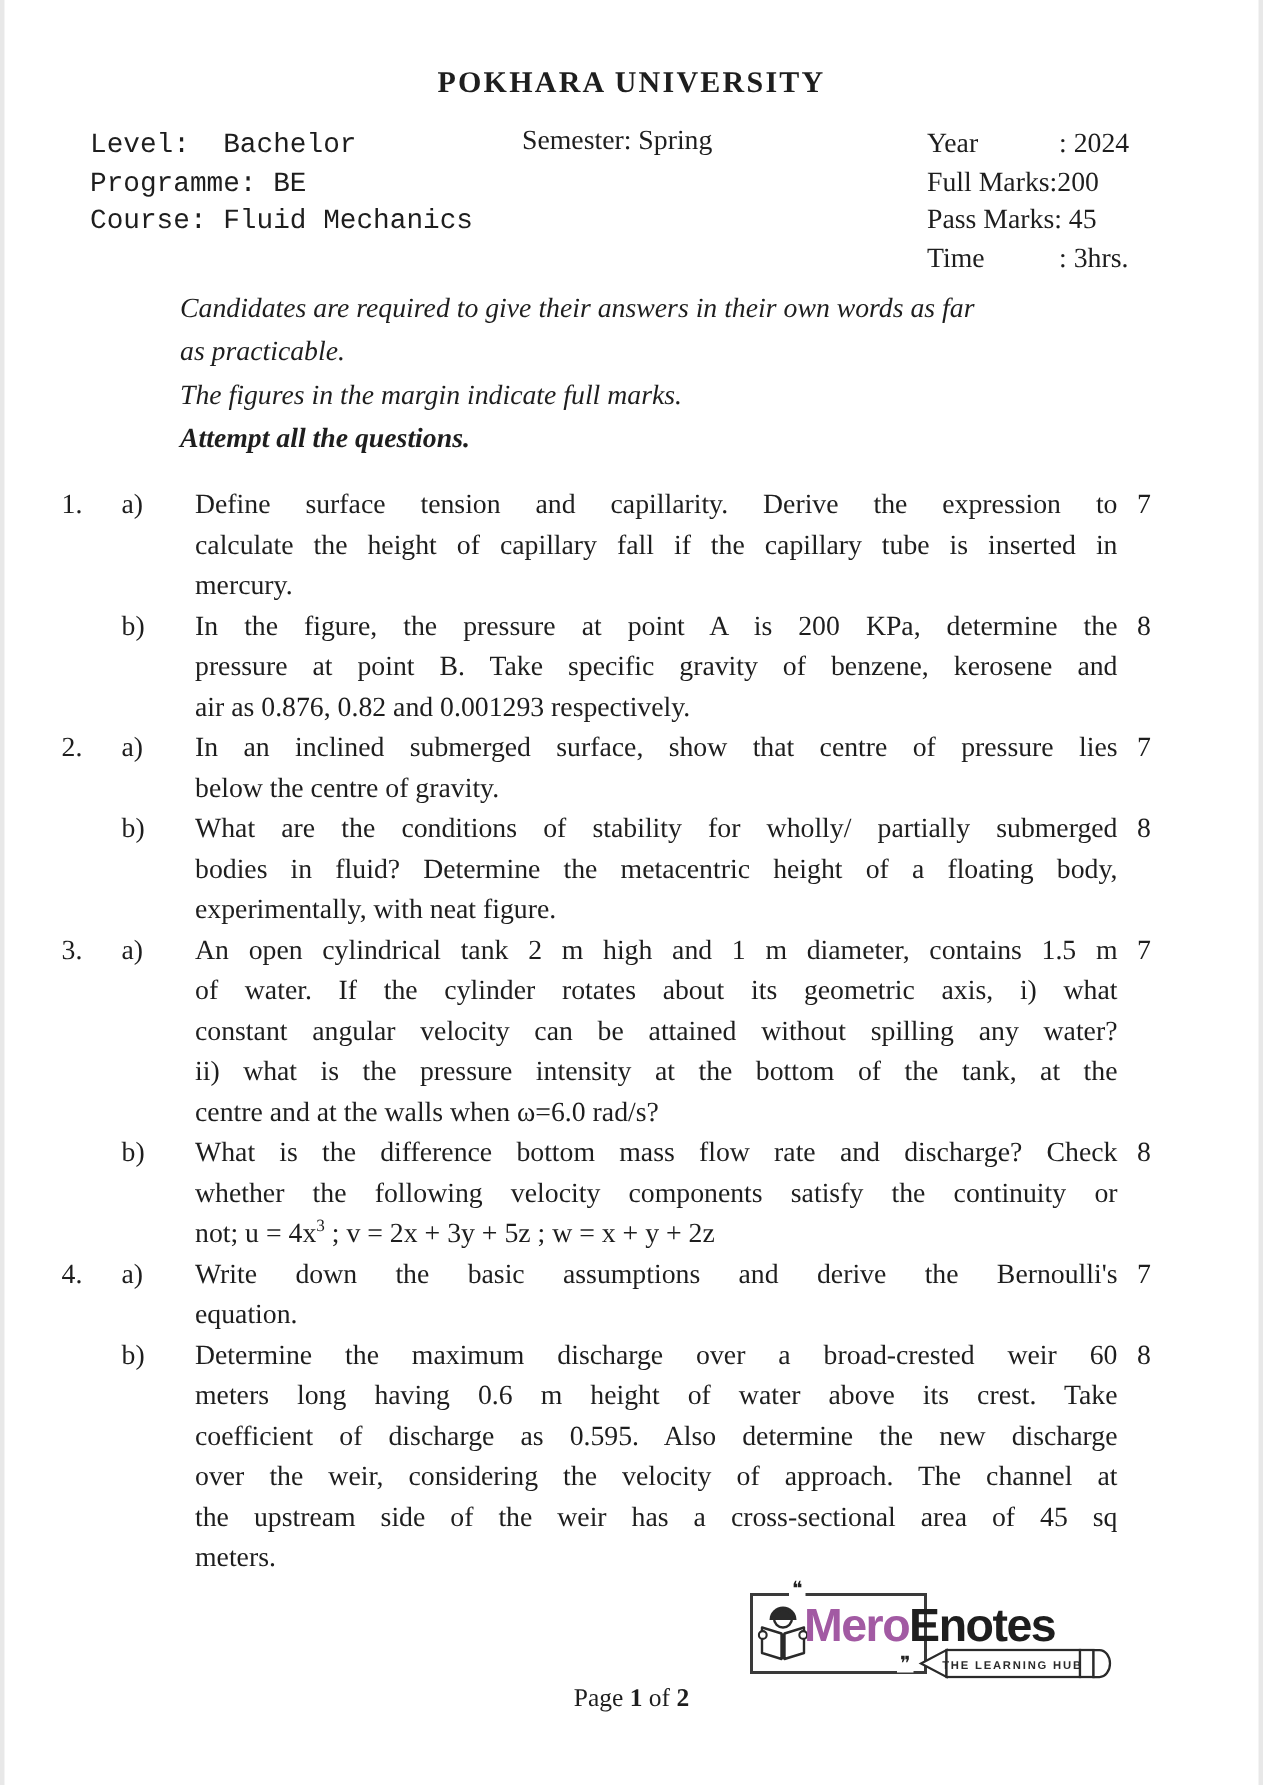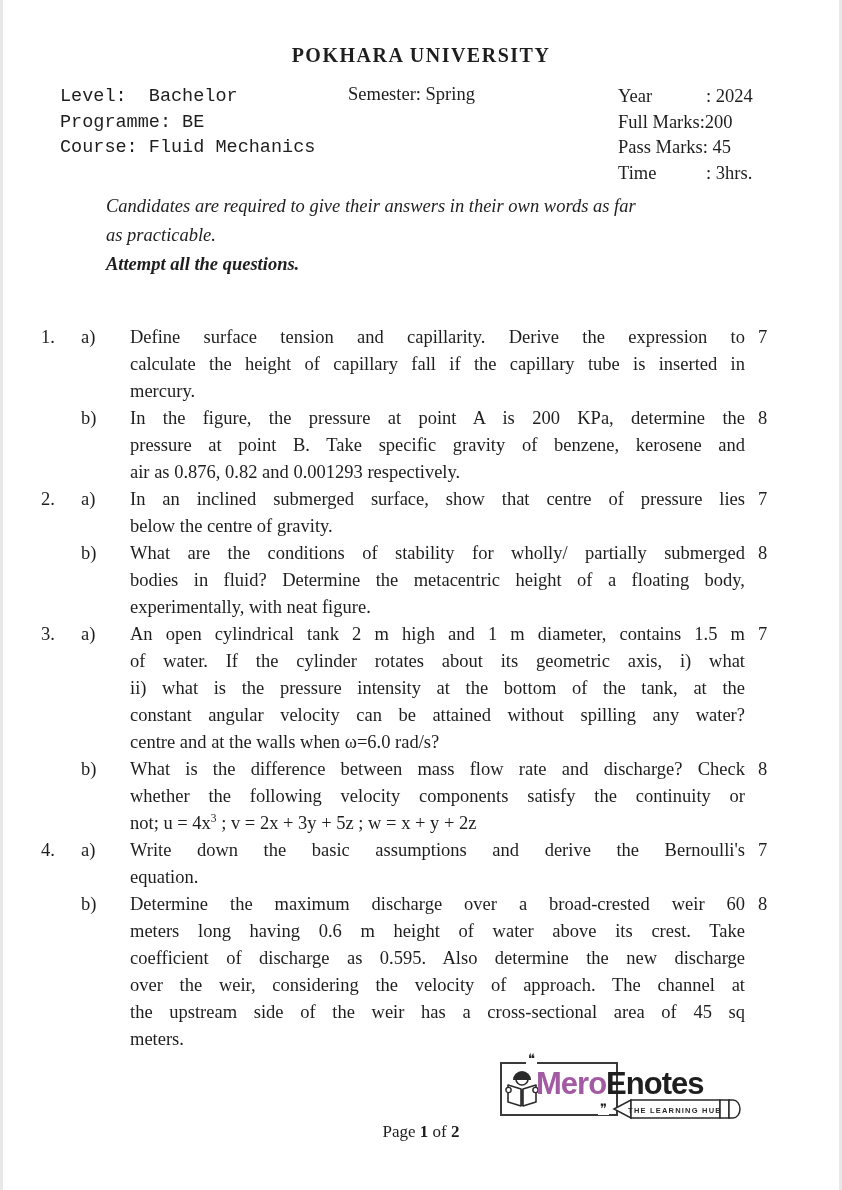--- a/index.html
+++ b/index.html
@@ -16,21 +16,21 @@
     position:absolute;top:44px;left:0;right:0;
     text-align:center;font-weight:bold;font-size:20px;letter-spacing:1.5px;
   }
   .h-left{position:absolute;left:57px;top:84px;font-size:18.5px;line-height:25.7px;font-family:Liberation Mono, monospace;}
   .h-left div{white-space:pre;}
   .h-mid{position:absolute;left:345px;top:84px;font-size:18.5px;}
   .h-right{position:absolute;left:615px;top:84px;font-size:18.5px;line-height:25.7px;}
   .h-right .row{white-space:pre;}
   .h-right .row .hl{display:inline-block;}
   .h-right .row.wide .hl{width:88px;}
-  .instructions{position:absolute;left:103px;top:192px;width:648px;font-style:italic;font-size:18.5px;line-height:29px;}
+  .instructions{position:absolute;left:117px;top:192px;width:648px;font-style:italic;font-size:18.5px;line-height:29px;}
   .instr-bold{font-weight:bold;}
   #questions{position:absolute;left:38px;top:324px;width:786px;font-size:18.5px;line-height:27px;}
   .qrow{display:grid;grid-template-columns:40px 49px 615px 42px;align-items:start;}
   .qtext{width:615px;}
   .qline{min-height:27px;}
   .qline.just{text-align:justify;text-align-last:justify;}
   .qmarks{padding-left:13px;}
   sup{font-size:0.62em;line-height:0;}
   
   .logo{position:absolute;left:493px;top:1052px;width:255px;height:74px;font-family:"Liberation Sans", sans-serif;}
@@ -64,20 +64,21 @@
     <div class="row"><span class="hl">Full Marks:</span><span class="hv">200</span></div>
     <div class="row"><span class="hl">Pass Marks:</span><span class="hv"> 45</span></div>
     <div class="row wide"><span class="hl">Time</span><span class="hv">: 3hrs.</span></div>
   </div>
 
   <div class="instructions">
     <div>
       <div>Candidates are required to give their answers in their own words as far</div>
       <div>as practicable.</div>
     </div>
+    <div>The figures in the margin indicate full marks.</div>
     <div class="instr-bold">Attempt all the questions.</div>
   </div>
 
   <div id="questions">
       <div class="qrow">
         <div class="qnum">1.</div>
         <div class="qletter">a)</div>
         <div class="qtext">
           <div class="qline just">Define surface tension and capillarity. Derive the expression to</div>
           <div class="qline just">calculate the height of capillary fall if the capillary tube is inserted in</div>
@@ -113,31 +114,31 @@
           <div class="qline">experimentally, with neat figure.</div>
         </div>
         <div class="qmarks">8</div>
       </div>
       <div class="qrow">
         <div class="qnum">3.</div>
         <div class="qletter">a)</div>
         <div class="qtext">
           <div class="qline just">An open cylindrical tank 2 m high and 1 m diameter, contains 1.5 m</div>
           <div class="qline just">of water. If the cylinder rotates about its geometric axis, i) what</div>
+          <div class="qline just">constant angular velocity can be attained without spilling any water?</div>
           <div class="qline just">ii) what is the pressure intensity at the bottom of the tank, at the</div>
-          <div class="qline just">constant angular velocity can be attained without spilling any water?</div>
           <div class="qline">centre and at the walls when ω=6.0 rad/s?</div>
         </div>
         <div class="qmarks">7</div>
       </div>
       <div class="qrow">
         <div class="qnum"></div>
         <div class="qletter">b)</div>
         <div class="qtext">
-          <div class="qline just">What is the difference between mass flow rate and discharge? Check</div>
+          <div class="qline just">What is the difference bottom mass flow rate and discharge? Check</div>
           <div class="qline just">whether the following velocity components satisfy the continuity or</div>
           <div class="qline">not; u = 4x<sup>3</sup> ; v = 2x + 3y + 5z ; w = x + y + 2z</div>
         </div>
         <div class="qmarks">8</div>
       </div>
       <div class="qrow">
         <div class="qnum">4.</div>
         <div class="qletter">a)</div>
         <div class="qtext">
           <div class="qline just">Write down the basic assumptions and derive the Bernoulli's</div>

